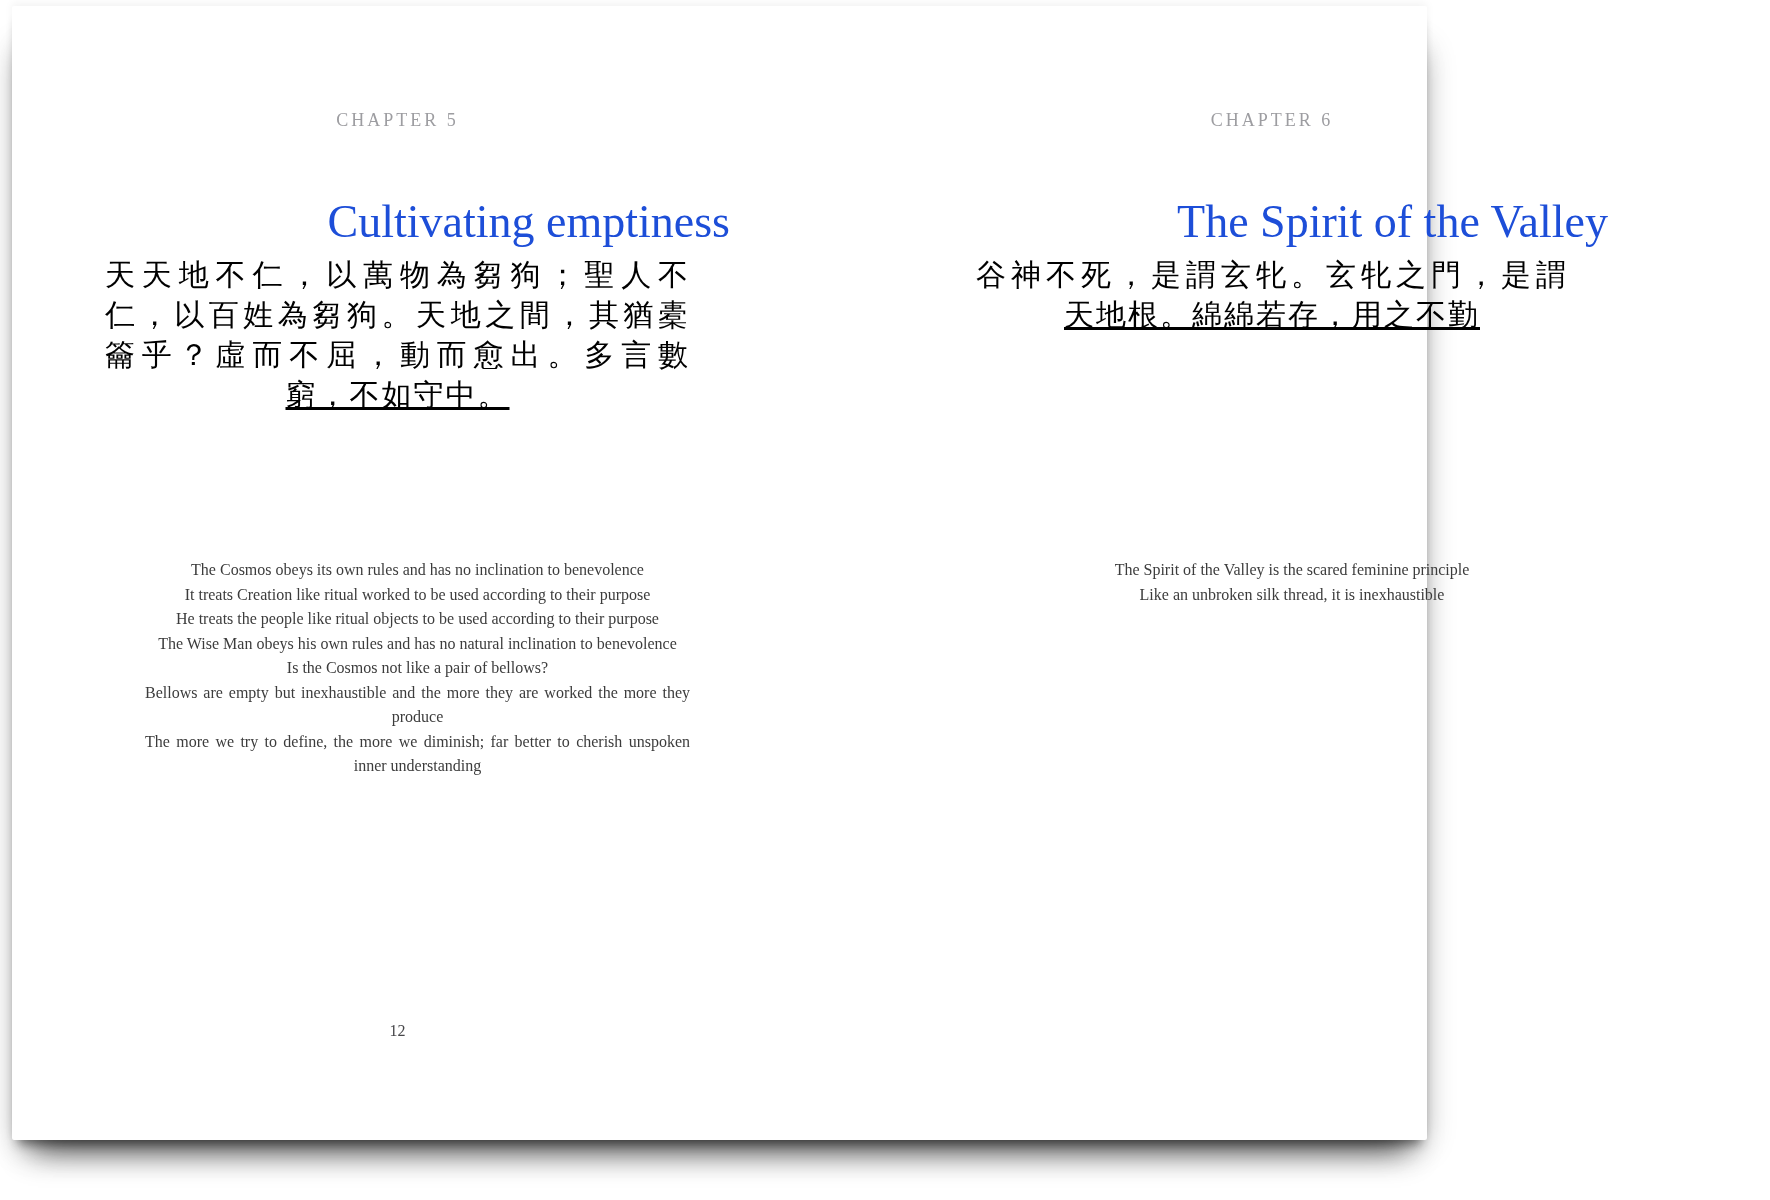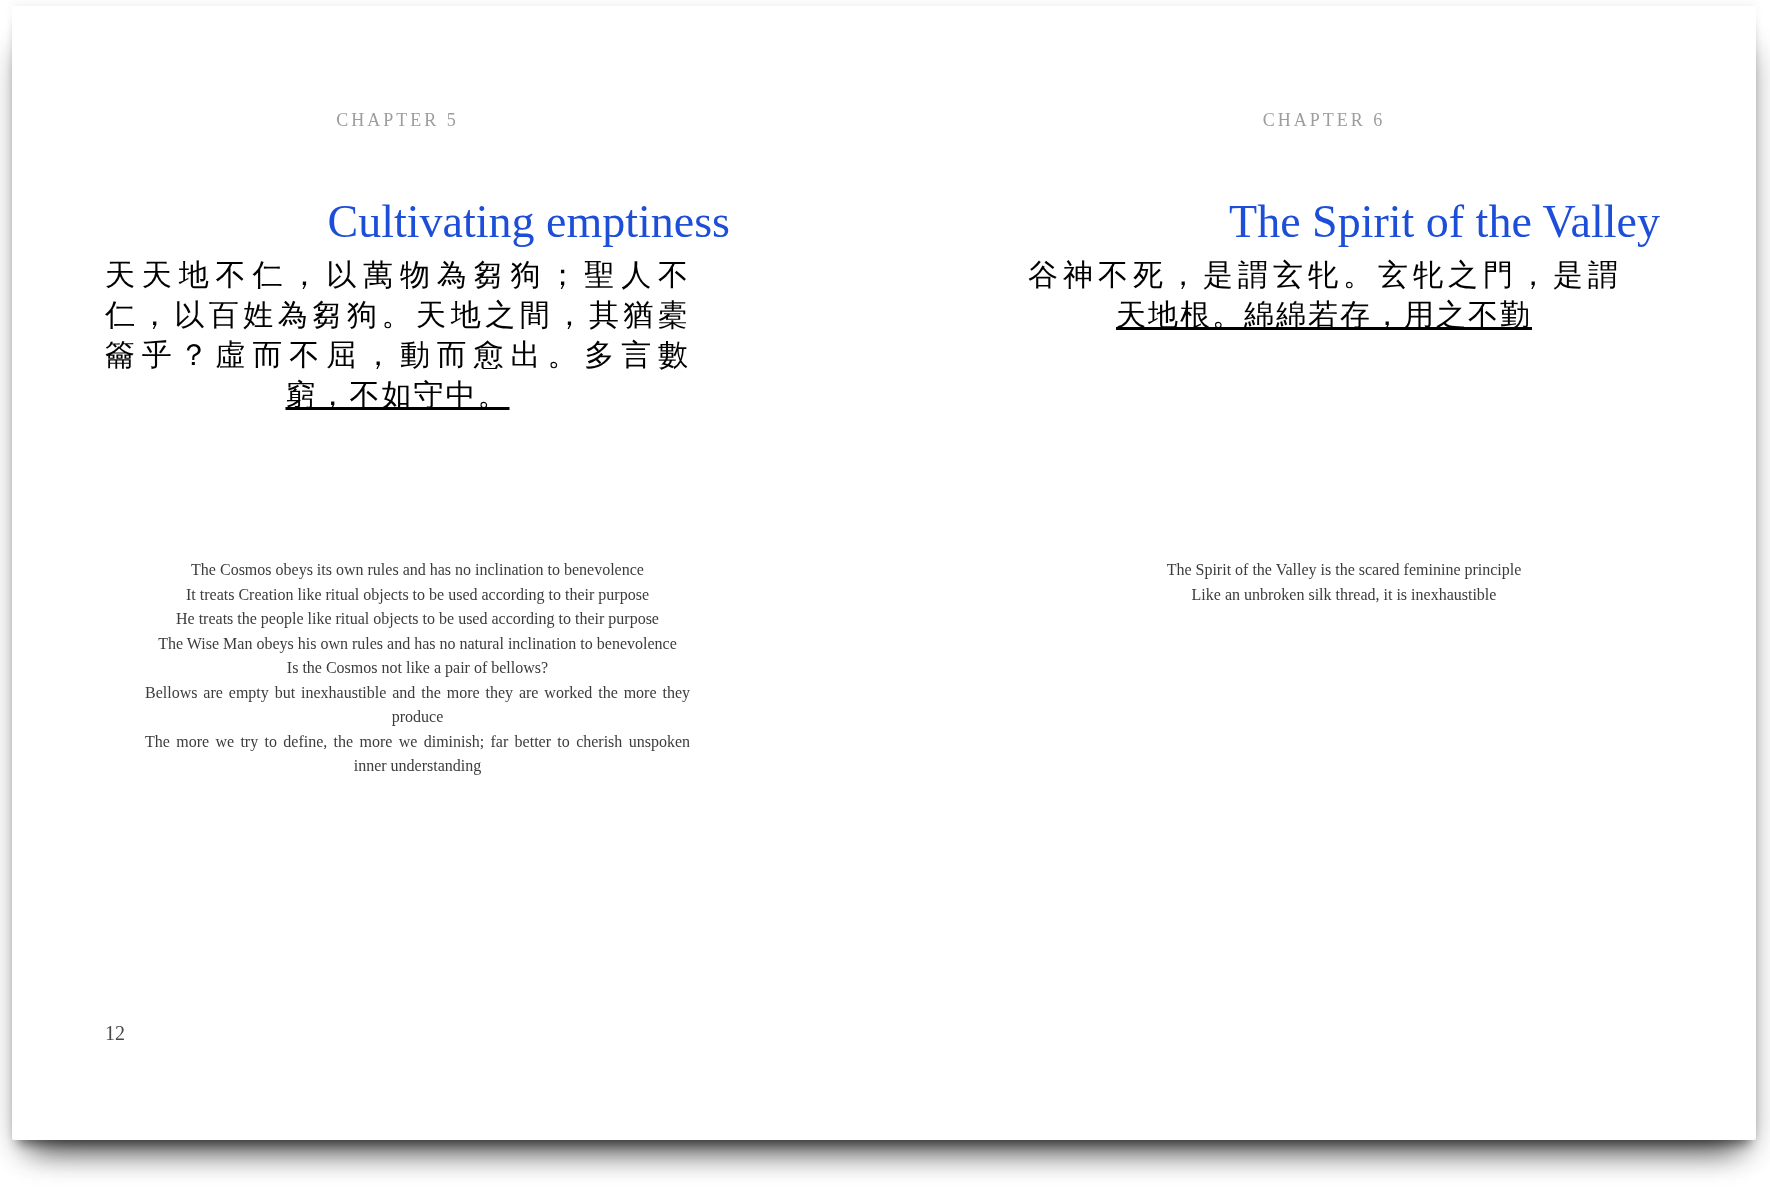--- a/index.html
+++ b/index.html
@@ -8,38 +8,39 @@
     width: 1770px;
     height: 1200px;
     background: #ffffff;
     overflow: hidden;
     font-family: "Liberation Serif", "DejaVu Serif", serif;
   }
   .book {
     position: absolute;
     left: 12px;
     top: 6px;
-    width: 1744px;
+    width: 1398px;
     height: 1134px;
     background: #ffffff;
     border-radius: 2px;
     box-shadow:
       0 10px 10px -6px rgba(0,0,0,0.42),
       0 30px 28px -16px rgba(0,0,0,0.45),
       16px 24px 30px -20px rgba(0,0,0,0.30),
       -14px 24px 30px -20px rgba(0,0,0,0.28),
       0 -3px 8px rgba(0,0,0,0.05);
+    padding-left: 17px;
   }
   .page-col {
     position: absolute;
     top: 0;
     height: 100%;
   }
   .page-col.left  { left: 93px;  width: 585px; }
-  .page-col.right { left: 1016px; width: 592px; }
+  .page-col.right { left: 964px; width: 592px; }
 
   .chapter-label {
     position: absolute;
     top: 104px;
     left: 0; right: 0;
     text-align: center;
     font-size: 18px;
     letter-spacing: 3px;
     color: #9d9da1;
   }
@@ -83,21 +84,22 @@
     margin: 0;
     font-size: 16px;
     line-height: 24.5px;
     text-align: justify;
     text-align-last: center;
   }
   .page-number {
     position: absolute;
     top: 1016px;
     left: 0; right: 0;
-    font-size: 20px;
+    text-align: center;
+    font-size: 16px;
     color: #47474a;
   }
 </style>
 </head>
 <body>
 
 <div class="book">
 
   <div class="page-col left">
     <div class="chapter-label">CHAPTER 5</div>
@@ -105,21 +107,21 @@
 
     <div class="cjk-block">
       <div class="cjk-line">天天地不仁，以萬物為芻狗；聖人不</div>
       <div class="cjk-line">仁，以百姓為芻狗。天地之間，其猶橐</div>
       <div class="cjk-line">籥乎？虛而不屈，動而愈出。多言數</div>
       <div class="cjk-line last">窮，不如守中。</div>
     </div>
 
     <div class="verse-block">
       <p class="verse">The Cosmos obeys its own rules and has no inclination to benevolence</p>
-      <p class="verse">It treats Creation like ritual objects to be used according to their purpose</p>
+      <p class="verse">It treats Creation like ritual worked to be used according to their purpose</p>
       <p class="verse">He treats the people like ritual objects to be used according to their purpose</p>
       <p class="verse">The Wise Man obeys his own rules and has no natural inclination to benevolence</p>
       <p class="verse">Is the Cosmos not like a pair of bellows?</p>
       <p class="verse">Bellows are empty but inexhaustible and the more they are worked the more they produce</p>
       <p class="verse">The more we try to define, the more we diminish; far better to cherish unspoken inner understanding</p>
     </div>
 
     <div class="page-number">12</div>
   </div>
 

